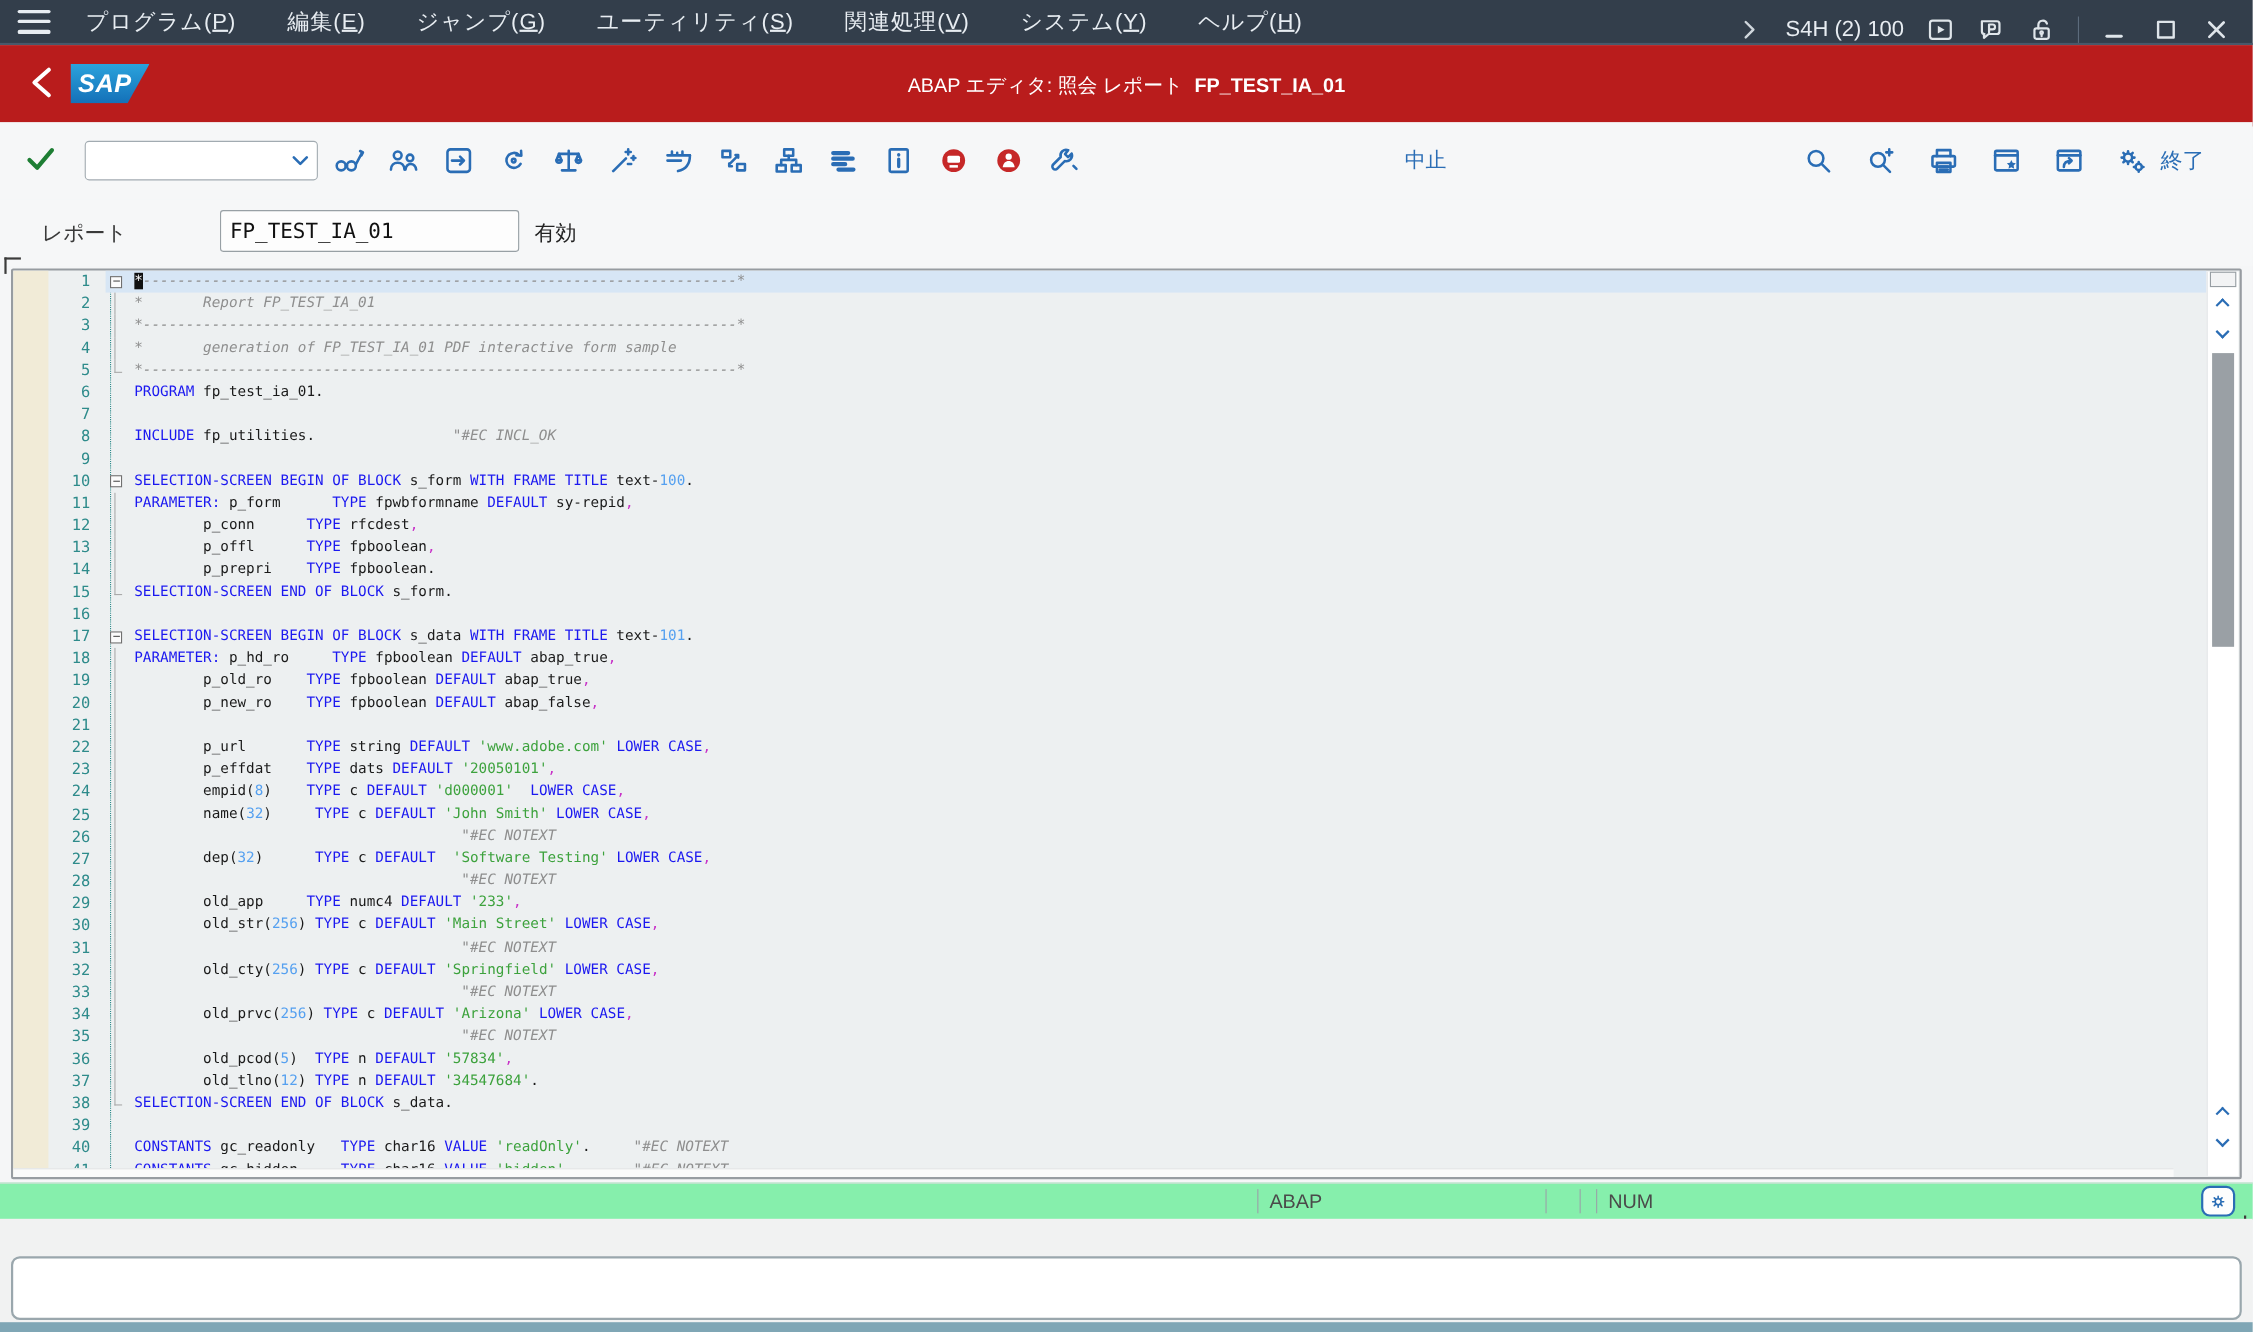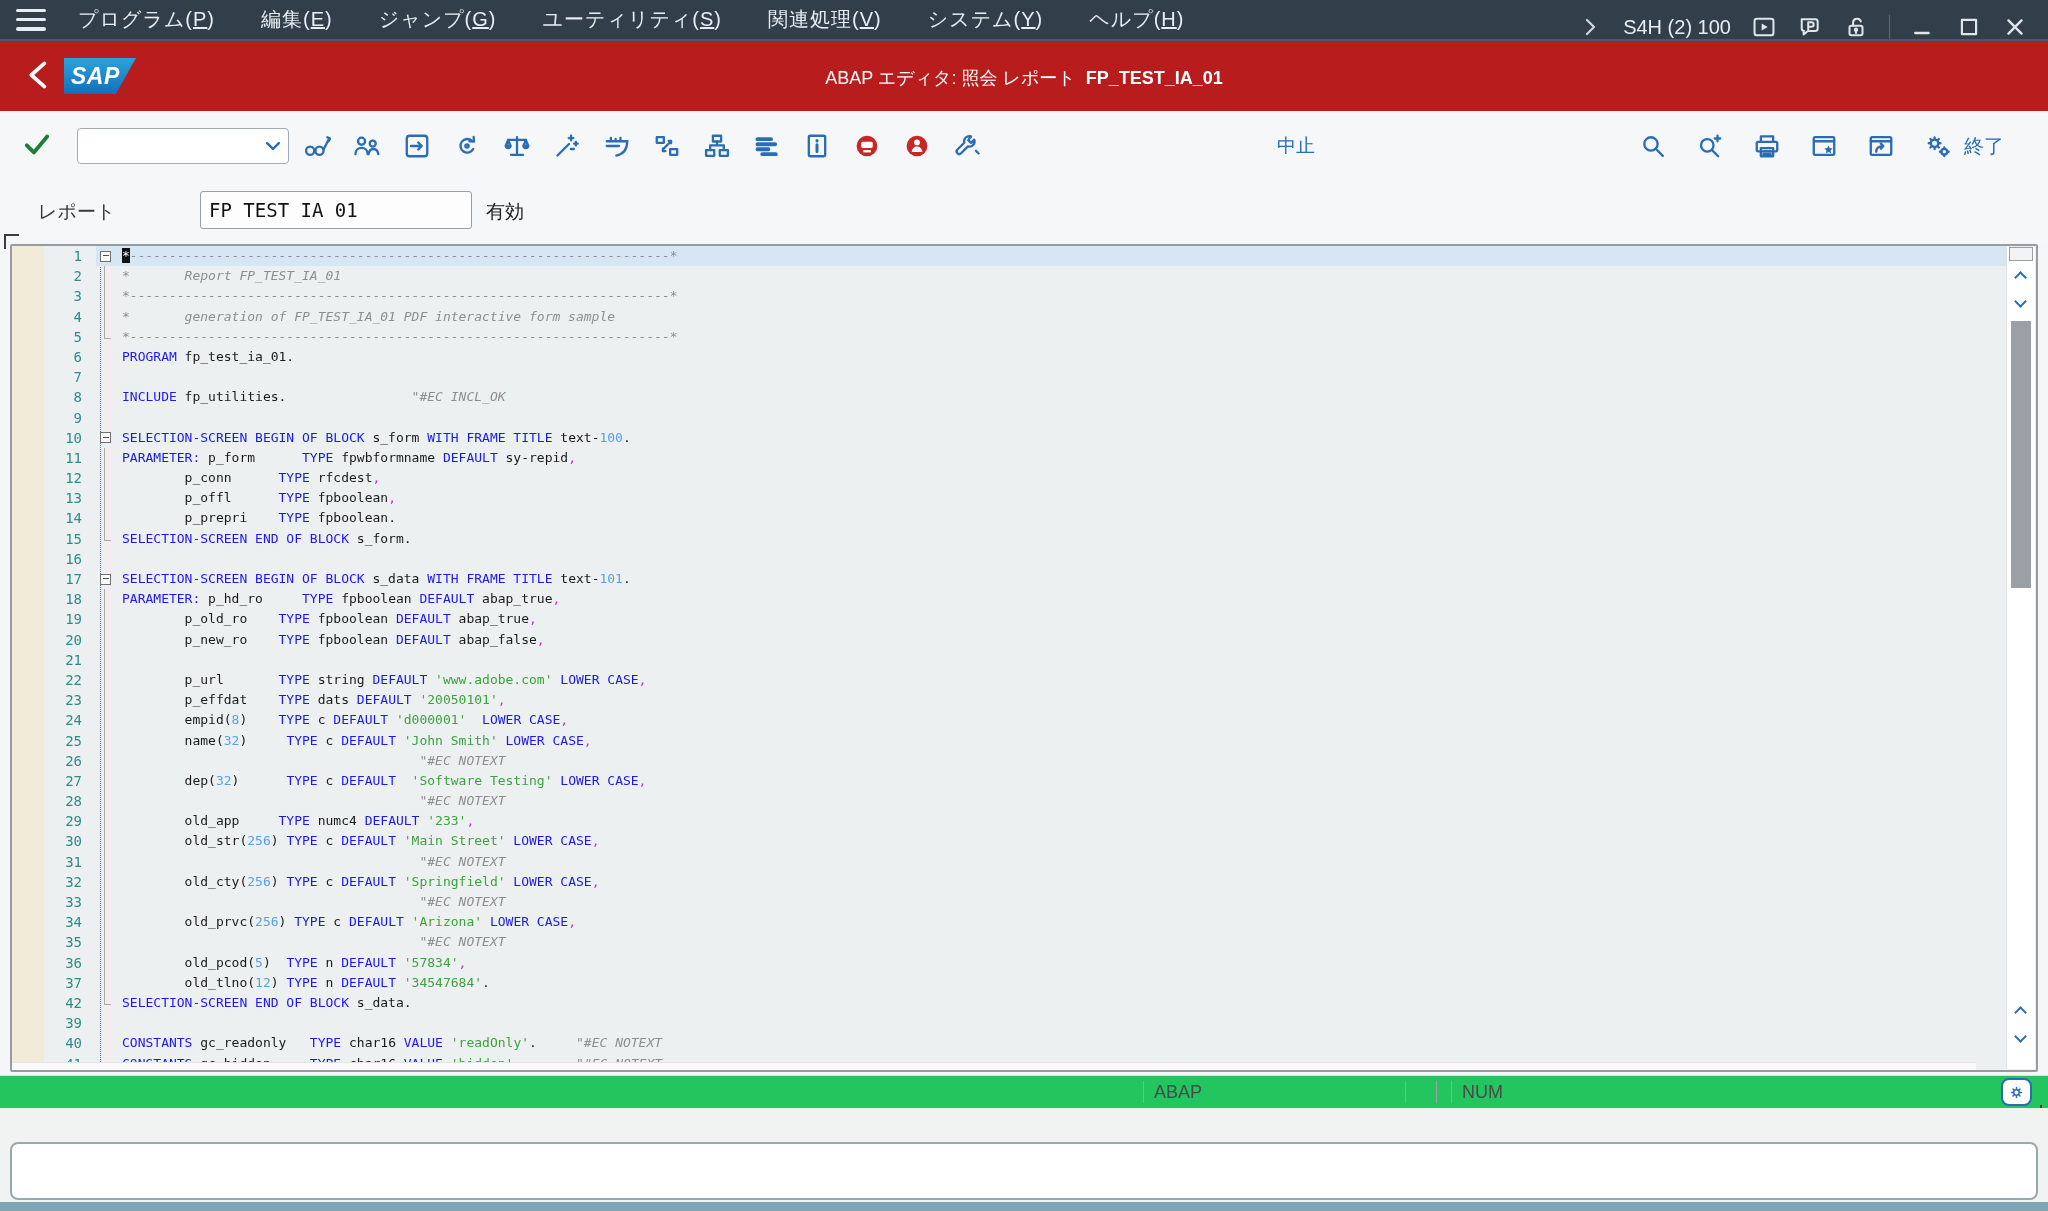--- a/index.html
+++ b/index.html
@@ -87,21 +87,21 @@
   .sb-split{position:absolute;left:2px;right:2px;top:0;height:14px;background:#f2f3f4;
             border:1px solid #979ea3;box-sizing:border-box;}
   .sbchev{position:absolute;left:8px;width:11px;height:11px;cursor:pointer;}
   .sbchev::before{content:"";position:absolute;left:1px;top:2px;width:7px;height:7px;
                   border-left:2.2px solid #2a6db5;border-top:2.2px solid #2a6db5;}
   .sbchev.up::before{transform:rotate(45deg);}
   .sbchev.dn::before{transform:rotate(225deg);}
   .sb-thumb{position:absolute;left:4px;right:4px;top:74px;height:267px;background:#9aa0a5;cursor:grab;}
 
   
-  .statusbar{position:absolute;left:0;top:1075px;width:100%;height:33px;background:#22c55e;
+  .statusbar{position:absolute;left:0;top:1075px;width:100%;height:33px;background:#86efac;
              border-top:1px solid #dcdee0;}
   .seg{position:absolute;top:5px;height:22px;line-height:22px;border-left:1px solid #9aa2a8;
        padding-left:10px;font-size:18px;color:#4a4a4a;white-space:pre;}
   .sb-gear{position:absolute;right:16px;top:2px;width:31px;height:28px;border:2px solid #2a6db5;
            border-radius:8px;display:flex;align-items:center;justify-content:center;cursor:pointer;box-sizing:border-box;background:#fdfdfd;}
   .corner.br{right:6px;top:1105px;width:8px;height:8px;border-right:2px solid #3c3c3c;border-bottom:2px solid #3c3c3c;left:auto;position:absolute;}
 
   
   .bottombar{position:absolute;left:0;top:1108px;width:100%;height:103px;background:#f1f2f2;}
   .msgbox{position:absolute;left:10px;top:34px;width:2028px;height:58px;box-sizing:border-box;
@@ -385,21 +385,21 @@
           <div class="crow"><span class="ln">28</span><span class="fold m"></span><span class="cline"><span class="t-i">                                      </span><span class="t-c">"#EC NOTEXT</span></span></div>
           <div class="crow"><span class="ln">29</span><span class="fold m"></span><span class="cline"><span class="t-i">        old_app     </span><span class="t-k">TYPE</span><span class="t-i"> numc4 </span><span class="t-k">DEFAULT</span><span class="t-s"> '233'</span><span class="t-p">,</span></span></div>
           <div class="crow"><span class="ln">30</span><span class="fold m"></span><span class="cline"><span class="t-i">        old_str(</span><span class="t-num">256</span><span class="t-i">) </span><span class="t-k">TYPE</span><span class="t-i"> c </span><span class="t-k">DEFAULT</span><span class="t-s"> 'Main Street'</span><span class="t-k"> LOWER CASE</span><span class="t-p">,</span></span></div>
           <div class="crow"><span class="ln">31</span><span class="fold m"></span><span class="cline"><span class="t-i">                                      </span><span class="t-c">"#EC NOTEXT</span></span></div>
           <div class="crow"><span class="ln">32</span><span class="fold m"></span><span class="cline"><span class="t-i">        old_cty(</span><span class="t-num">256</span><span class="t-i">) </span><span class="t-k">TYPE</span><span class="t-i"> c </span><span class="t-k">DEFAULT</span><span class="t-s"> 'Springfield'</span><span class="t-k"> LOWER CASE</span><span class="t-p">,</span></span></div>
           <div class="crow"><span class="ln">33</span><span class="fold m"></span><span class="cline"><span class="t-i">                                      </span><span class="t-c">"#EC NOTEXT</span></span></div>
           <div class="crow"><span class="ln">34</span><span class="fold m"></span><span class="cline"><span class="t-i">        old_prvc(</span><span class="t-num">256</span><span class="t-i">) </span><span class="t-k">TYPE</span><span class="t-i"> c </span><span class="t-k">DEFAULT</span><span class="t-s"> 'Arizona'</span><span class="t-k"> LOWER CASE</span><span class="t-p">,</span></span></div>
           <div class="crow"><span class="ln">35</span><span class="fold m"></span><span class="cline"><span class="t-i">                                      </span><span class="t-c">"#EC NOTEXT</span></span></div>
           <div class="crow"><span class="ln">36</span><span class="fold m"></span><span class="cline"><span class="t-i">        old_pcod(</span><span class="t-num">5</span><span class="t-i">)  </span><span class="t-k">TYPE</span><span class="t-i"> n </span><span class="t-k">DEFAULT</span><span class="t-s"> '57834'</span><span class="t-p">,</span></span></div>
           <div class="crow"><span class="ln">37</span><span class="fold m"></span><span class="cline"><span class="t-i">        old_tlno(</span><span class="t-num">12</span><span class="t-i">) </span><span class="t-k">TYPE</span><span class="t-i"> n </span><span class="t-k">DEFAULT</span><span class="t-s"> '34547684'</span><span class="t-i">.</span></span></div>
-          <div class="crow"><span class="ln">42</span><span class="fold e"></span><span class="cline"><span class="t-k">SELECTION-SCREEN END OF BLOCK</span><span class="t-i"> s_data.</span></span></div>
+          <div class="crow"><span class="ln">38</span><span class="fold e"></span><span class="cline"><span class="t-k">SELECTION-SCREEN END OF BLOCK</span><span class="t-i"> s_data.</span></span></div>
           <div class="crow"><span class="ln">39</span><span class="fold "></span><span class="cline"></span></div>
           <div class="crow"><span class="ln">40</span><span class="fold "></span><span class="cline"><span class="t-k">CONSTANTS</span><span class="t-i"> gc_readonly   </span><span class="t-k">TYPE</span><span class="t-i"> char16 </span><span class="t-k">VALUE</span><span class="t-s"> 'readOnly'</span><span class="t-i">.     </span><span class="t-c">"#EC NOTEXT</span></span></div>
           <div class="crow"><span class="ln">41</span><span class="fold "></span><span class="cline"><span class="t-k">CONSTANTS</span><span class="t-i"> gc_hidden     </span><span class="t-k">TYPE</span><span class="t-i"> char16 </span><span class="t-k">VALUE</span><span class="t-s"> 'hidden'</span><span class="t-i">.       </span><span class="t-c">"#EC NOTEXT</span></span></div>
         </div>
       <div class="hstrip"></div>
     </div>
     <div class="sb">
       <div class="sb-split"></div>
       <span class="sbchev up" style="top:24px;"></span>
       <span class="sbchev dn" style="top:48px;"></span>

